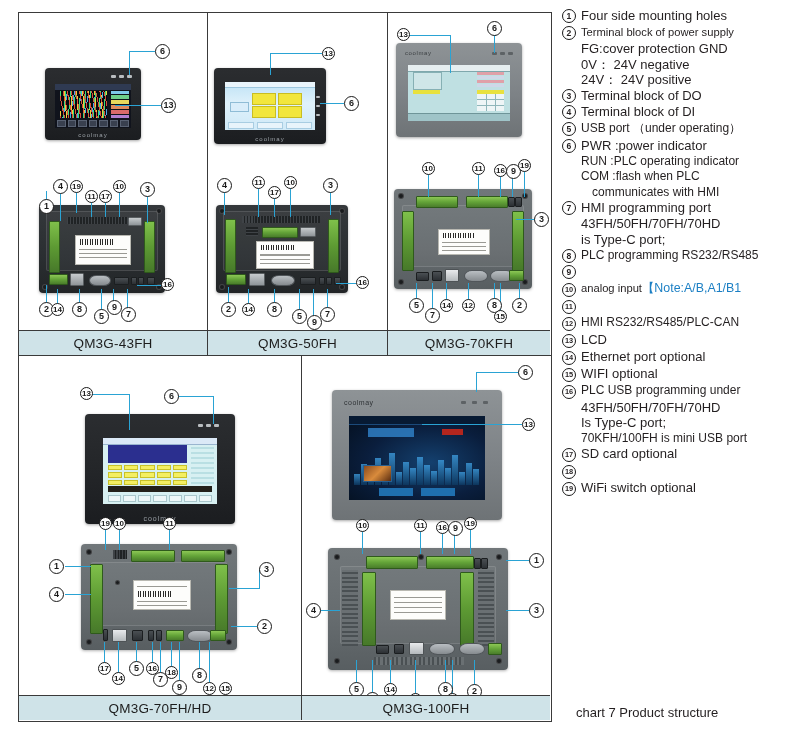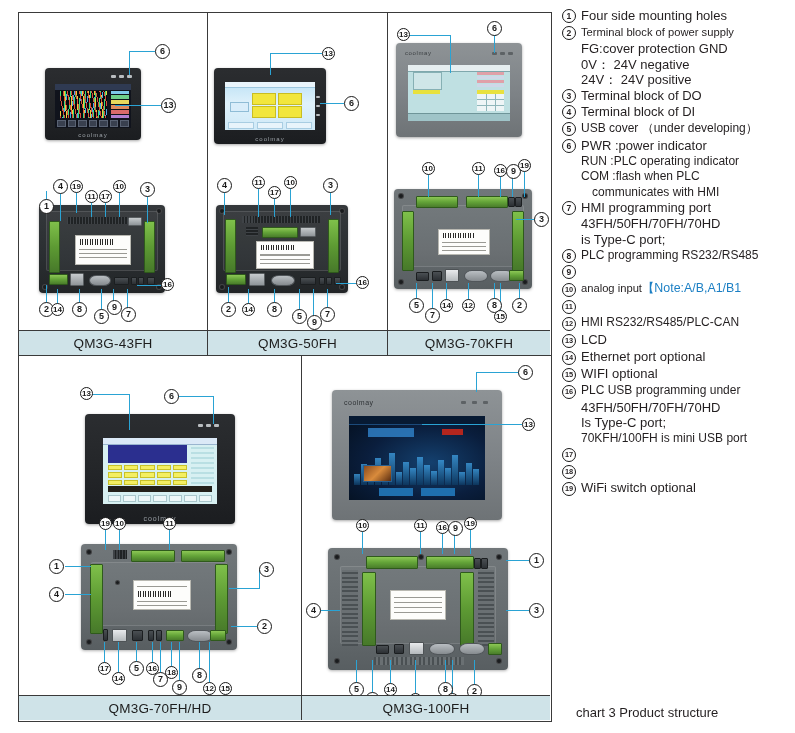--- a/index.html
+++ b/index.html
@@ -713,21 +713,21 @@
       <div class="ltxt">Terminal block of DO</div>
     </div>
 
     <div class="lrow">
       <div class="lnum"><span class="circnum">4</span></div>
       <div class="ltxt">Terminal block of DI</div>
     </div>
 
     <div class="lrow">
       <div class="lnum"><span class="circnum">5</span></div>
-      <div class="ltxt t12">USB cover （under developing）</div>
+      <div class="ltxt t12">USB port （under operating）</div>
     </div>
 
     <div class="lrow">
       <div class="lnum"><span class="circnum">6</span></div>
       <div class="ltxt">PWR :power indicator</div>
     </div>
     <div class="sub t12">RUN :PLC operating indicator</div>
     <div class="sub t12">COM :flash when PLC</div>
     <div class="sub t12 ind2">communicates with HMI</div>
 
@@ -781,26 +781,27 @@
     <div class="lrow">
       <div class="lnum"><span class="circnum two">16</span></div>
       <div class="ltxt t12">PLC USB programming under</div>
     </div>
     <div class="sub">43FH/50FH/70FH/70HD</div>
     <div class="sub">Is Type-C port;</div>
     <div class="sub t12">70KFH/100FH is mini USB port</div>
 
     <div class="lrow">
       <div class="lnum"><span class="circnum two">17</span></div>
+      <div class="ltxt">SD card optional</div>
     </div>
 
     <div class="lrow">
       <div class="lnum"><span class="circnum two">18</span></div>
     </div>
 
     <div class="lrow">
       <div class="lnum"><span class="circnum two">19</span></div>
       <div class="ltxt">WiFi switch optional</div>
     </div>
 
-    <div class="chart-cap">chart 3 Product structure</div>
+    <div class="chart-cap">chart 7 Product structure</div>
   </div>
 </div>
 
 </body></html>

